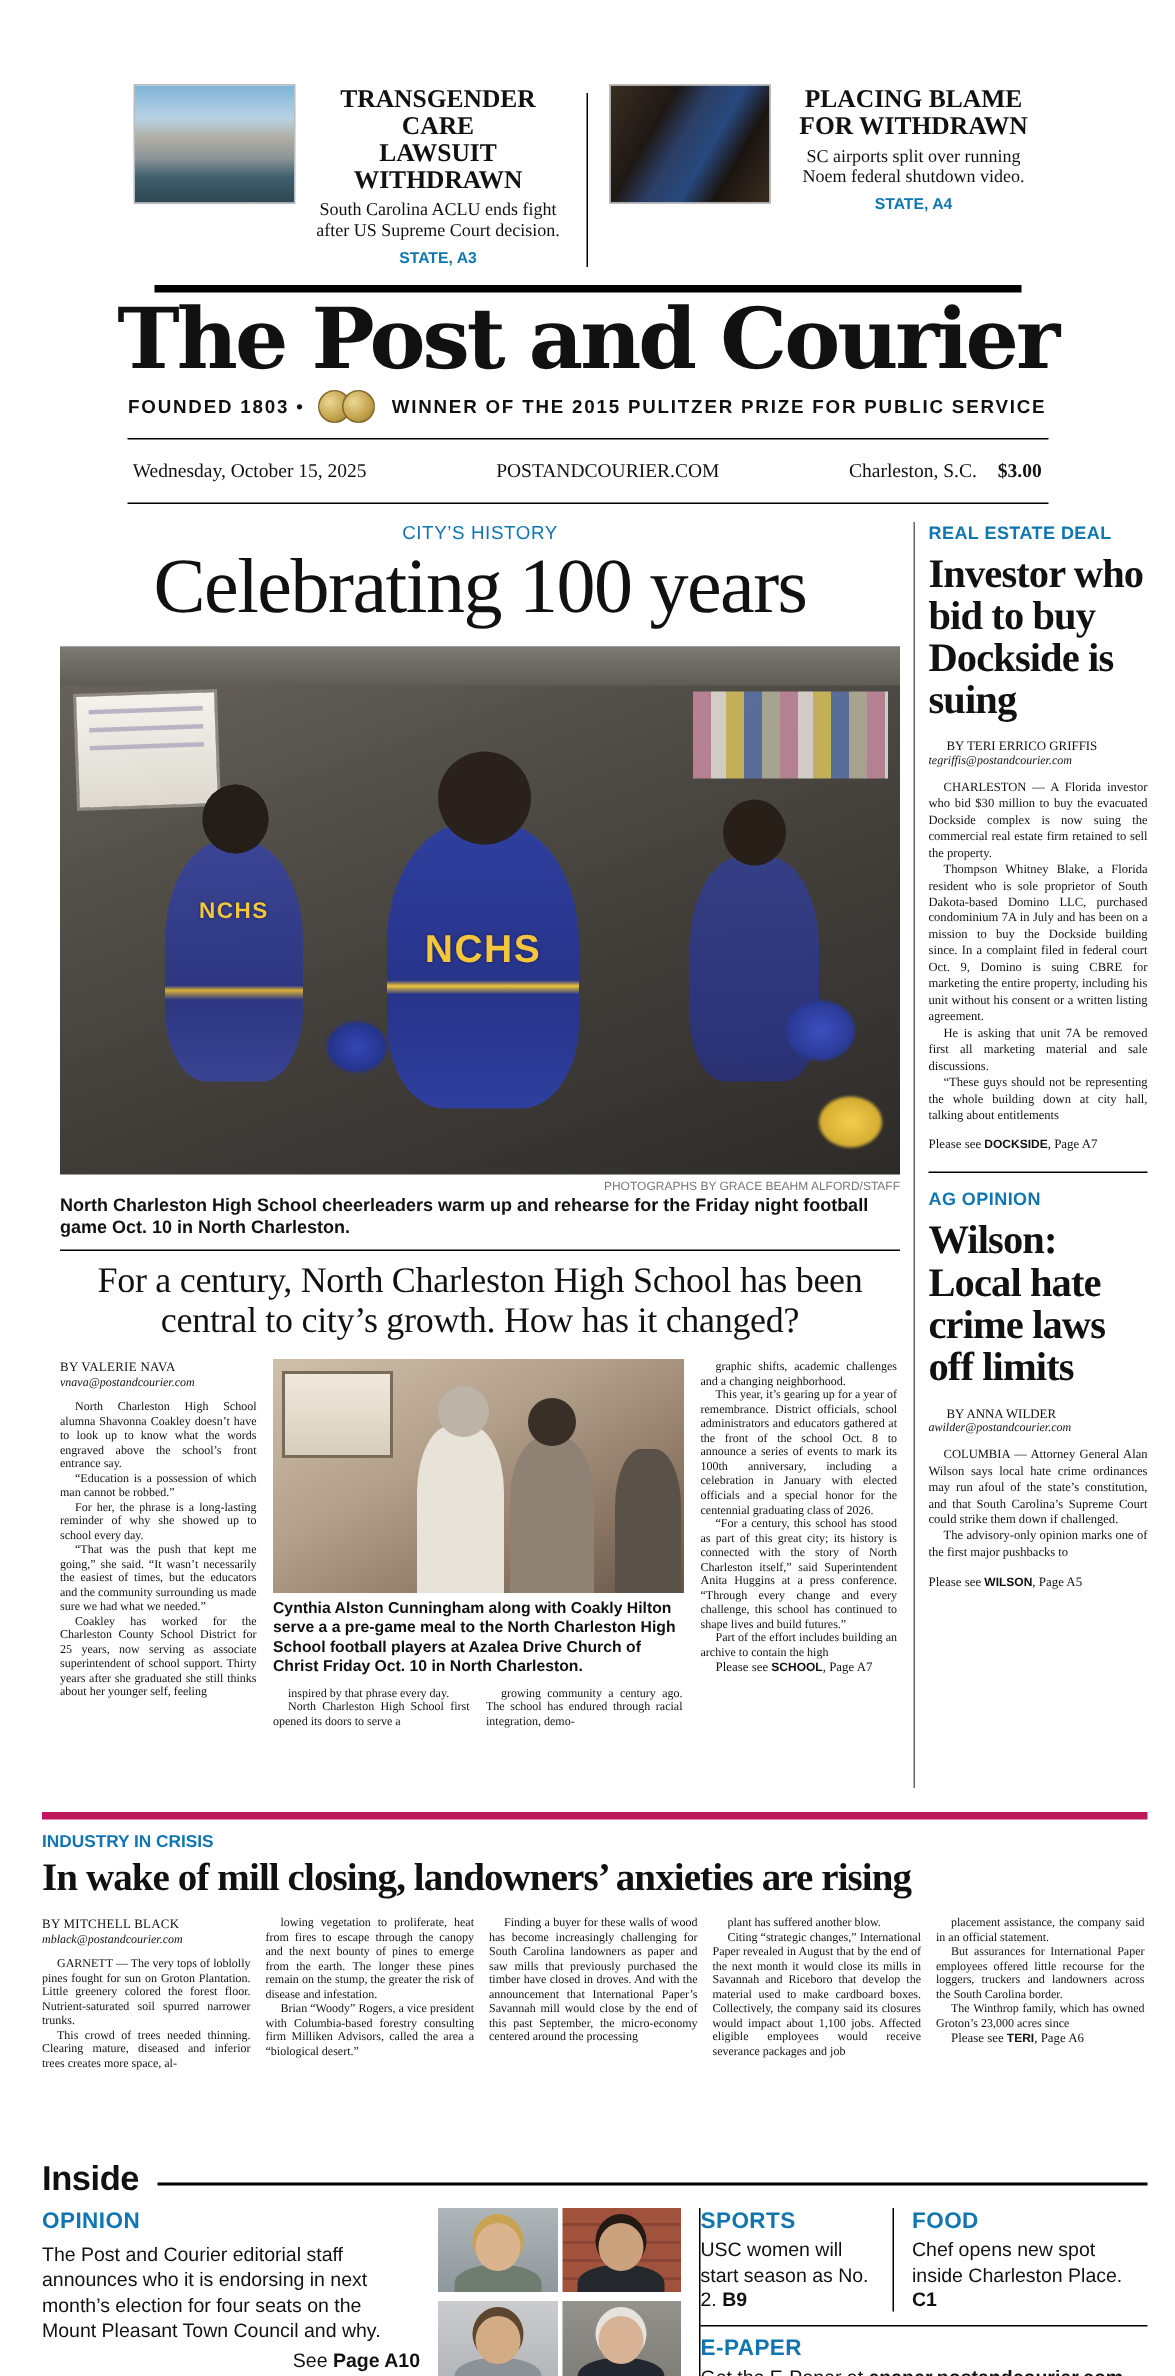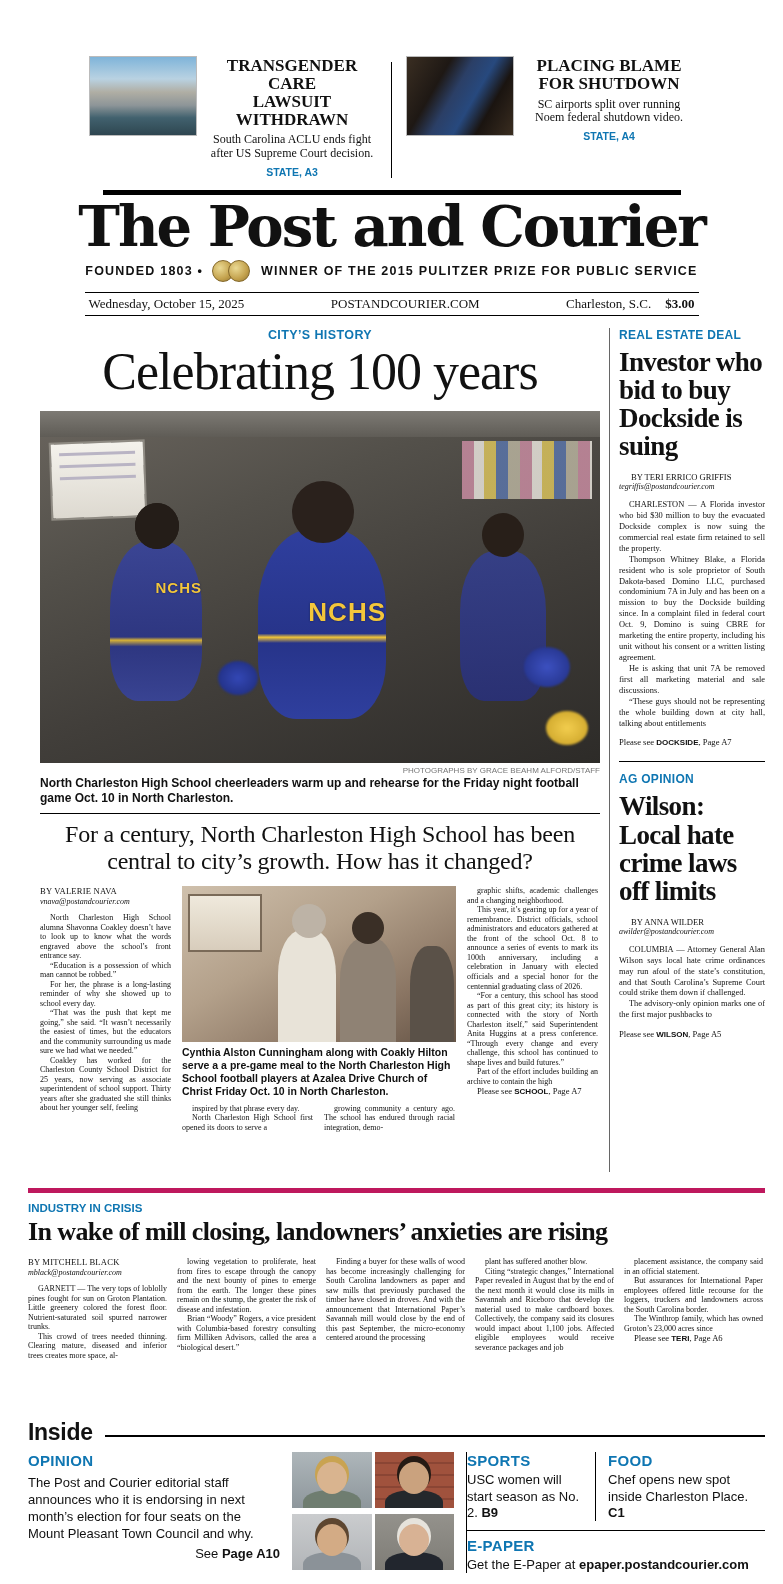--- a/index.html
+++ b/index.html
@@ -19,45 +19,45 @@
   .teaser-ref{font-size:10.5px;margin-top:5px;font-weight:bold;}
   .teaser-divider{border-left:1.5px solid #000;align-self:stretch;margin:6px 14px 0;}
 
   
   .mast-bar{height:5px;background:#000;width:578px;margin:12px auto 0;}
   .mast-title{text-align:center;font-family:"DejaVu Serif",serif;font-weight:bold;font-size:56px;letter-spacing:-2px;line-height:1.05;margin-top:2px;}
   .mast-sub{display:flex;justify-content:center;align-items:center;gap:9px;margin-top:3px;font-family:"Liberation Sans",sans-serif;font-weight:bold;font-size:12.5px;letter-spacing:1.2px;}
   .medals{position:relative;width:40px;height:24px;flex:none;}
   .medal{position:absolute;top:1px;width:22px;height:22px;border-radius:50%;border:1px solid #84682a;background:radial-gradient(circle at 35% 35%,#ead993,#c3a14c 60%,#8f7330);box-sizing:border-box;}
   .medal.m2{left:16px;}
-  .dateline{width:606px;margin:9px auto 0;border-top:1px solid #000;border-bottom:1px solid #000;display:flex;justify-content:space-between;align-items:center;padding:3px 4px;font-size:13px;}
+  .dateline{width:606px;margin:9px auto 0;border-top:1px solid #000;border-bottom:1px solid #000;display:flex;justify-content:space-between;align-items:center;padding:13px 4px;font-size:13px;}
   .dateline-right{display:flex;gap:14px;}
   .price{font-weight:bold;}
 
   
   .main{display:flex;margin:12px 18px 0 40px;}
   .lead{width:560px;flex:none;}
   .rail{flex:1;margin-left:9px;border-left:1px solid #666;padding-left:9px;min-width:0;}
 
-  .lead-kicker{text-align:center;font-size:12.5px;letter-spacing:.4px;font-weight:bold;}
+  .lead-kicker{text-align:center;font-size:12.5px;letter-spacing:.4px;font-weight:normal;}
   .lead-headline{text-align:center;font-size:52px;letter-spacing:-1px;line-height:1.05;margin-top:3px;white-space:nowrap;}
   .lead-photo{width:560px;height:352px;margin-top:12px;position:relative;overflow:hidden;background:linear-gradient(160deg,#6a655e 0%,#53504a 30%,#413e3a 60%,#2d2b28 100%);}
   .ph{position:absolute;}
   .ph-ceiling{left:0;top:0;width:100%;height:26px;background:linear-gradient(#7d7a74,#5f5c56);}
   .ph-board{left:12px;top:32px;width:92px;height:74px;background:linear-gradient(#f4f2ec,#ddd9d0);transform:rotate(-2deg);box-shadow:0 0 0 2px #8e8a82;}
   .ph-board i{display:block;height:3px;background:#b9b4c4;margin:9px 8px 0;}
   .ph-rack{right:8px;top:30px;width:130px;height:58px;background:repeating-linear-gradient(90deg,#c78ba0 0 12px,#e8e4dc 12px 22px,#d9c25c 22px 34px,#5a74a8 34px 46px,#b8b29e 46px 58px);opacity:.85;}
   .ph-fig{border-radius:42% 42% 30% 30%;}
   .f-main{left:218px;top:118px;width:128px;height:190px;background:linear-gradient(#2f3f9e,#27348a 55%,#f0c437 57%,#27348a 60%,#2f3f9e);}
   .f-head{left:252px;top:70px;width:62px;height:62px;border-radius:50%;background:#2a211c;}
   .f-left{left:70px;top:130px;width:92px;height:160px;background:linear-gradient(#38449c,#2b3588 60%,#e7bd35 62%,#2b3588 66%,#38449c);opacity:.9;}
   .f-lhead{left:95px;top:92px;width:44px;height:46px;border-radius:50%;background:#241d18;}
   .f-right{left:420px;top:140px;width:86px;height:150px;background:linear-gradient(#333f92,#28307e);opacity:.85;border-radius:40% 40% 28% 28%;}
   .f-rhead{left:442px;top:102px;width:42px;height:44px;border-radius:50%;background:#281f19;}
-  .jersey{position:absolute;left:218px;top:186px;width:128px;text-align:right;font-family:"Liberation Sans",sans-serif;font-weight:bold;font-size:26px;color:#f3c63b;letter-spacing:1px;text-shadow:0 0 2px #101a56;}
+  .jersey{position:absolute;left:218px;top:186px;width:128px;text-align:center;font-family:"Liberation Sans",sans-serif;font-weight:bold;font-size:26px;color:#f3c63b;letter-spacing:1px;text-shadow:0 0 2px #101a56;}
   .jersey.small{left:70px;top:168px;width:92px;font-size:15px;}
   .pom{border-radius:50%;filter:blur(1px);}
   .pom1{left:178px;top:250px;width:40px;height:34px;background:radial-gradient(#3347b5,#1d2a77);}
   .pom2{right:30px;top:236px;width:46px;height:40px;background:radial-gradient(#3c50c0,#202e80);}
   .pom3{left:506px;top:300px;width:42px;height:34px;background:radial-gradient(#f2cd4e,#c79e23);}
   .photo-credit{text-align:right;font-size:8px;color:#777;margin-top:3px;}
   .photo-caption{font-size:12px;font-weight:bold;margin-top:1px;line-height:1.2;}
   .lead-rule{border-top:1px solid #000;margin:8px 0 7px;}
   .lead-subhead{text-align:center;font-size:24px;line-height:1.13;letter-spacing:-.2px;}
   .lead-cols{display:flex;gap:11px;margin-top:11px;height:286px;overflow:hidden;}
@@ -147,21 +147,21 @@
       <div class="teaser-dek">South Carolina ACLU ends fight after US Supreme Court decision.</div>
       <div class="teaser-ref sans blue">STATE, A3</div>
     </div>
   </div>
   <div class="teaser-divider"></div>
   <div class="teaser">
     <div class="teaser-photo tp2"></div>
     <div class="teaser-body">
       <div class="teaser-title">
         <div>PLACING BLAME</div>
-        <div>FOR SHUTDOWN</div>
+        <div>FOR WITHDRAWN</div>
       </div>
       <div class="teaser-dek">SC airports split over running Noem federal shutdown video.</div>
       <div class="teaser-ref sans blue">STATE, A4</div>
     </div>
   </div>
 </div>
 
 <div>
   <div class="mast-bar"></div>
   <div class="mast-title">The Post and Courier</div>

